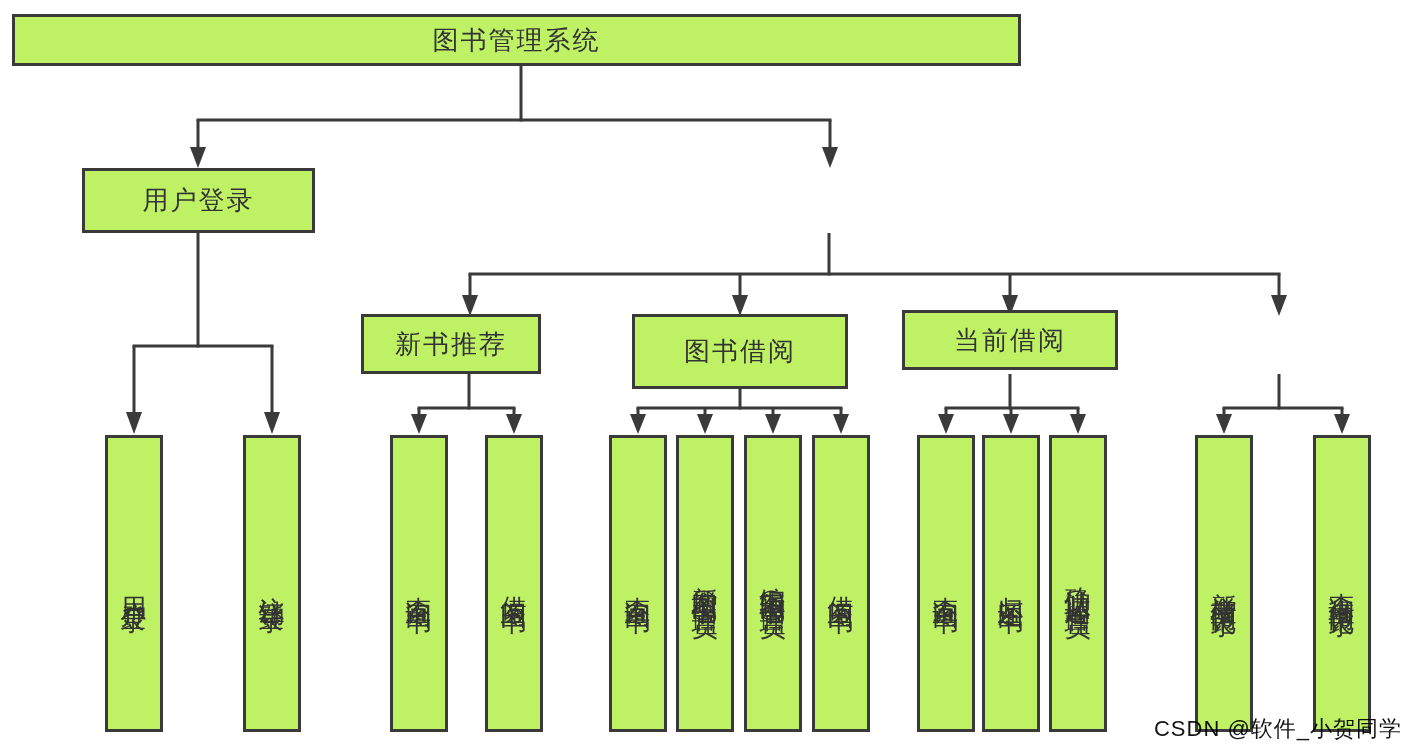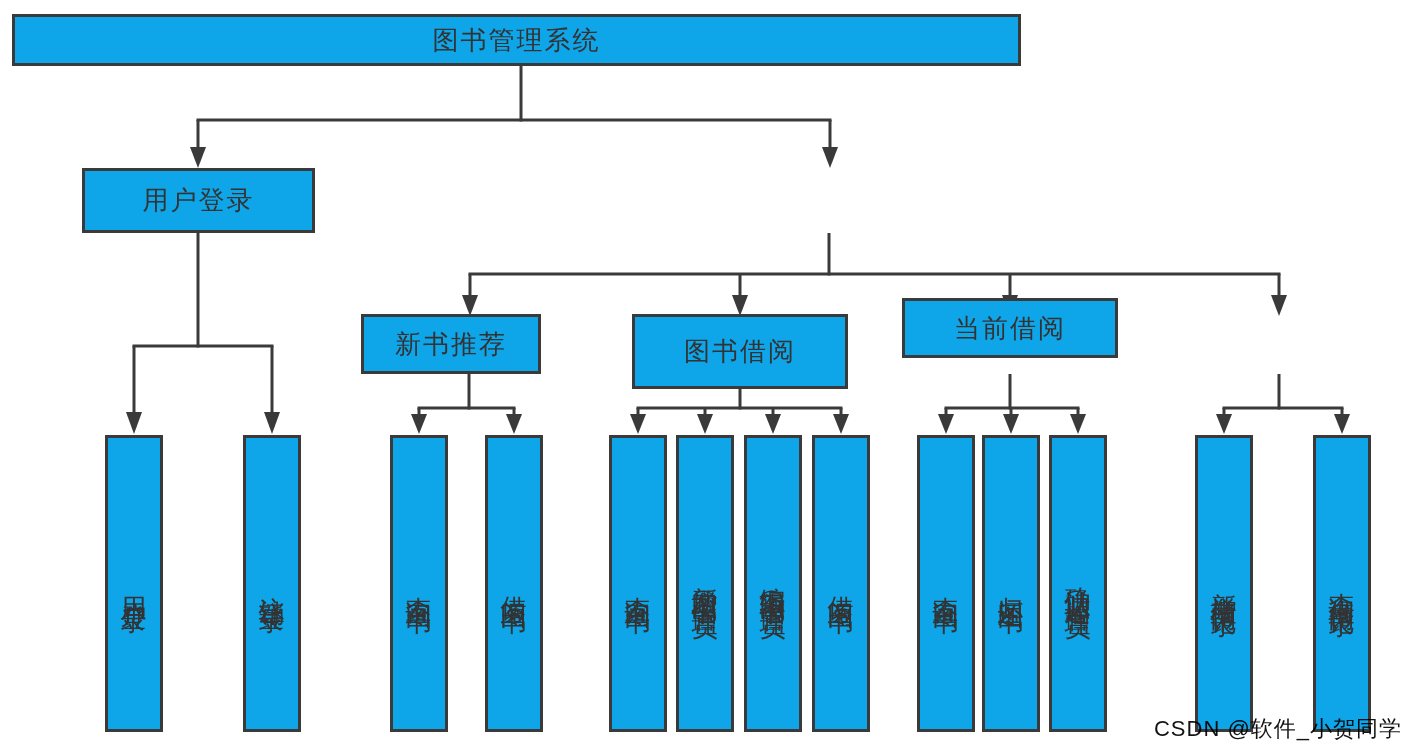--- a/index.html
+++ b/index.html
@@ -20,21 +20,21 @@
     left: 0;
     top: 0;
     width: 1405px;
     height: 747px;
     z-index: 1;
   }
   .box {
     position: absolute;
     box-sizing: border-box;
     border: 3px solid #3a3a3a;
-    background: #0ea5e9;
+    background: #bef264;
     display: flex;
     align-items: center;
     justify-content: center;
     color: #333333;
     z-index: 2;
   }
   .hbox {
     font-size: 26px;
     letter-spacing: 2px;
     white-space: nowrap;
@@ -135,21 +135,21 @@
       <polygon points="1334,414 1350,414 1342,434"></polygon>
     </g>
   </svg>
 
   <div class="box hbox" style="left:12px; top:14px; width:1009px; height:52px;">图书管理系统</div>
 
   <div class="box hbox" style="left:82px; top:168px; width:233px; height:65px;">用户登录</div>
 
   <div class="box hbox" style="left:361px; top:314px; width:180px; height:60px;">新书推荐</div>
   <div class="box hbox" style="left:632px; top:314px; width:216px; height:75px;">图书借阅</div>
-  <div class="box hbox" style="left:902px; top:298px; width:216px; height:60px;">当前借阅</div>
+  <div class="box hbox" style="left:902px; top:310px; width:216px; height:60px;">当前借阅</div>
 
   <div class="box vbox" style="left:105px;">用户登录</div>
   <div class="box vbox" style="left:243px;">注销登录</div>
 
   <div class="box vbox" style="left:390px;">查询图书</div>
   <div class="box vbox" style="left:485px;">借阅图书</div>
 
   <div class="box vbox" style="left:609px;">查询图书</div>
   <div class="box vbox" style="left:676px;">新增图书（管理员）</div>
   <div class="box vbox" style="left:744px;">编辑图书（管理员）</div>

